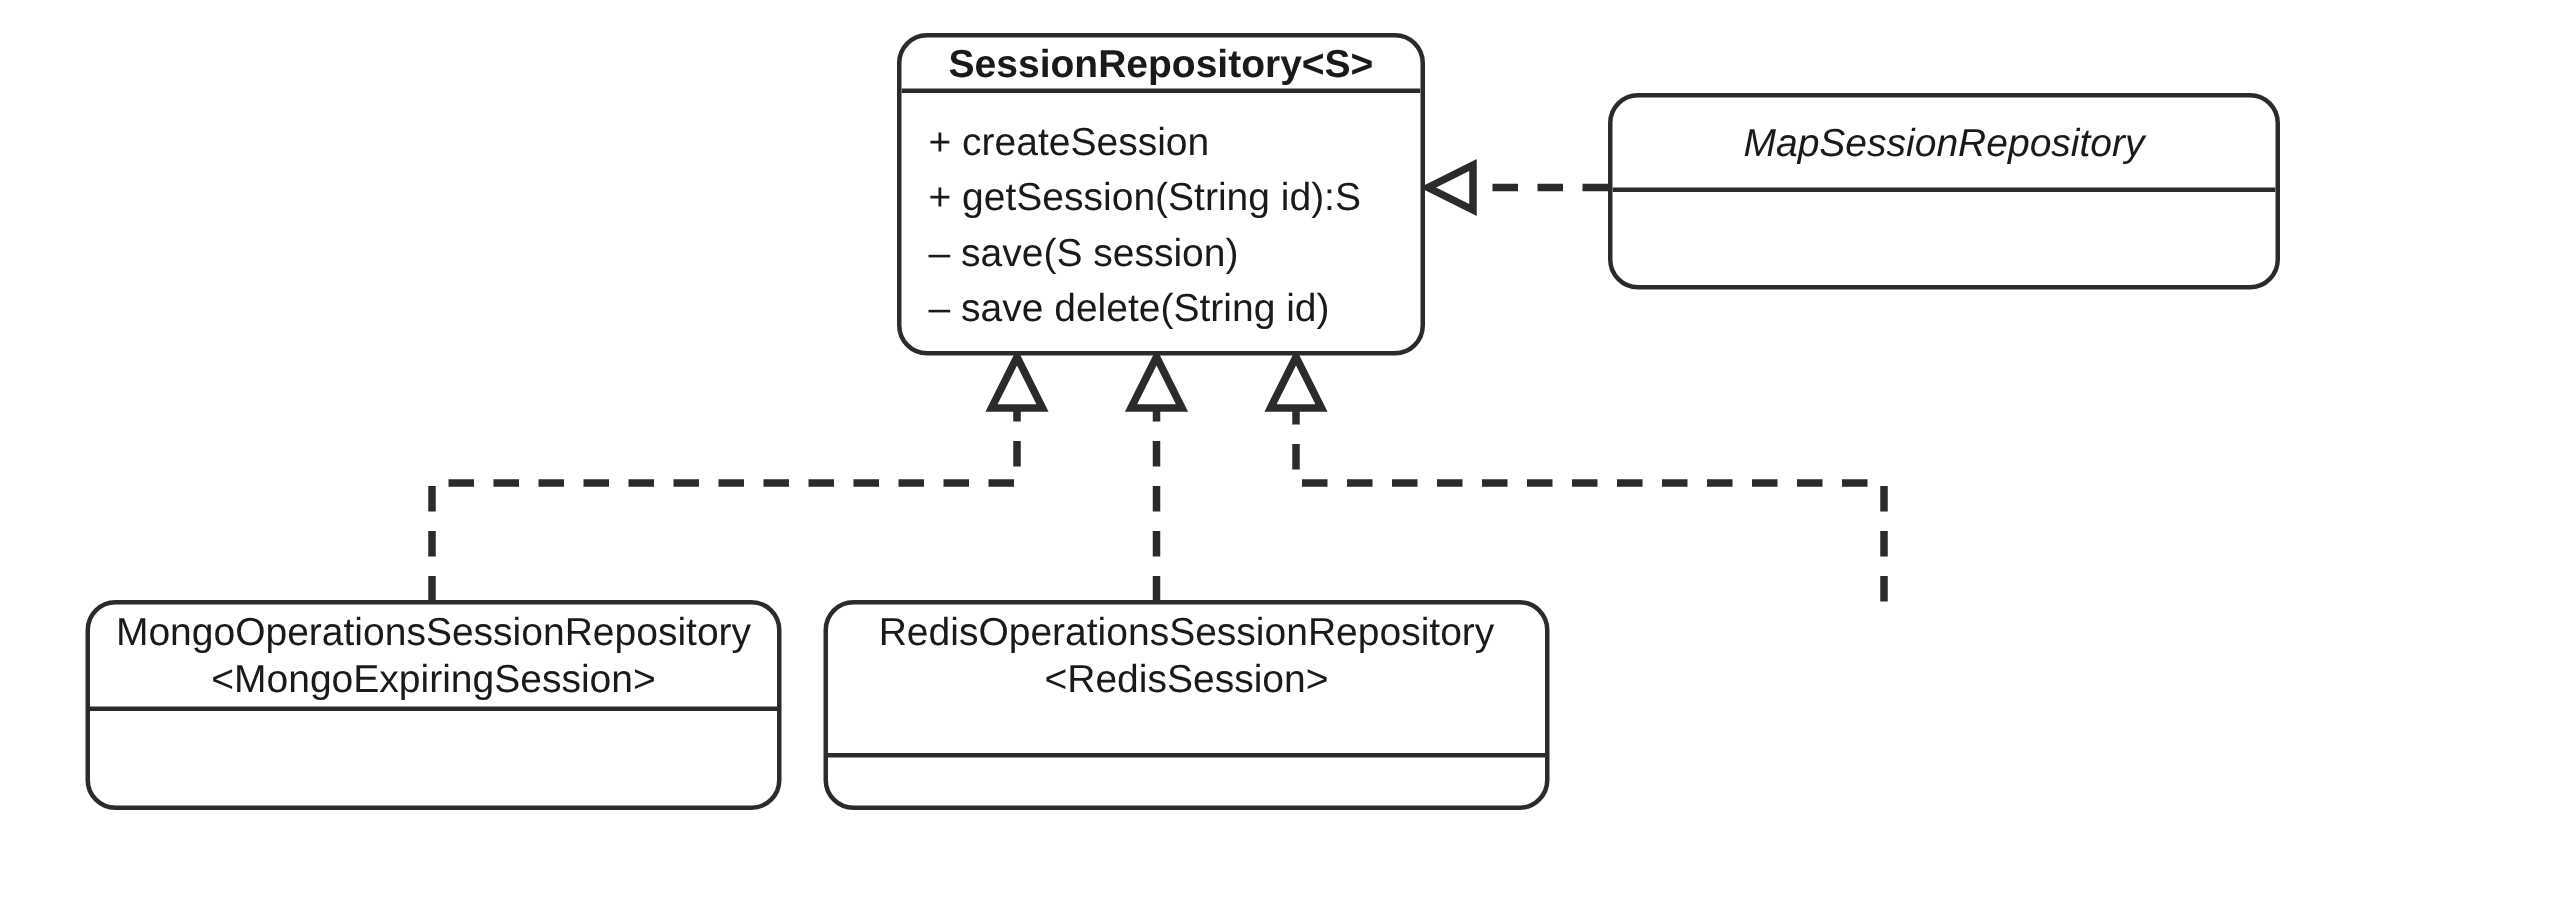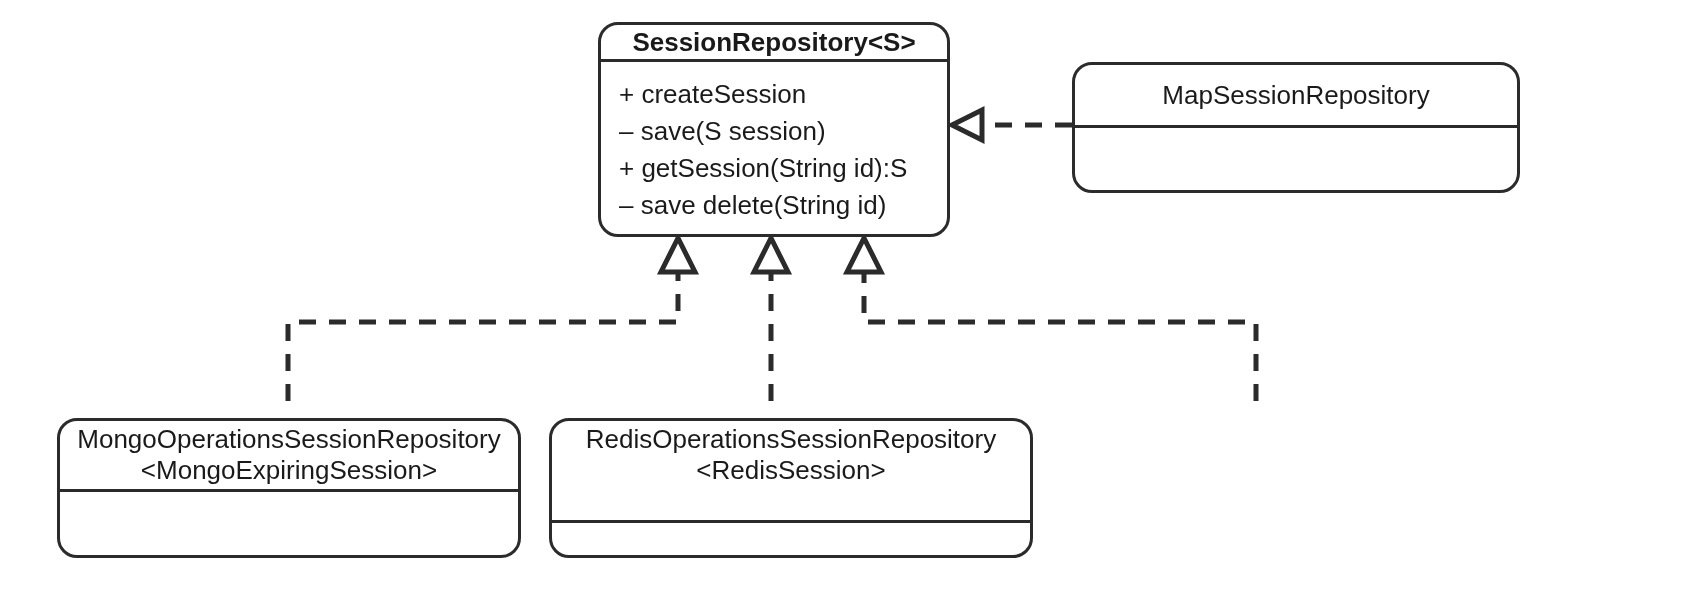--- a/index.html
+++ b/index.html
@@ -86,28 +86,29 @@
     font-weight: bold;
   }
   #box-session-repository .uml-body { padding: 14px 0 10px 18px; }
 
   
   #box-map-session-repository {
     left: 1072px;
     top: 62px;
     width: 448px;
     height: 131px;
+    font-style: italic;
   }
   #box-map-session-repository .uml-title {
     height: 60px;
     font-size: 26px;
   }
 
   
-  .uml-box.leaf { top: 418px; height: 140px; }
+  .uml-box.leaf { top: 400px; height: 140px; }
   .uml-box.leaf .uml-title {
     height: 68px;
     font-size: 26px;
   }
   #box-mongo { left: 57px;   width: 464px; }
   #box-redis { left: 549px;  width: 484px; gap: 32px; }
   #box-jdbc  { left: 1030px; width: 448px; }
 </style>
 </head>
 <body>
@@ -136,22 +137,22 @@
       <path d="M 864 238 L 847 272 L 881 272 Z" fill="#ffffff" stroke="#2b2b2b" stroke-width="5" stroke-linejoin="miter"></path>
     </g>
 
   </svg>
 
   <div class="uml-box" id="box-session-repository">
     <div class="uml-title">SessionRepository&lt;S&gt;</div>
     <div class="uml-divider"></div>
     <div class="uml-body">
       <div class="member-row">+ createSession</div>
+      <div class="member-row">+ getSession(String id):S</div>
       <div class="member-row">– save(S session)</div>
-      <div class="member-row">+ getSession(String id):S</div>
       <div class="member-row">– save delete(String id)</div>
     </div>
   </div>
 
   <div class="uml-box" id="box-map-session-repository">
     <div class="uml-title">MapSessionRepository</div>
     <div class="uml-divider"></div>
     <div class="uml-body empty"></div>
   </div>
 

